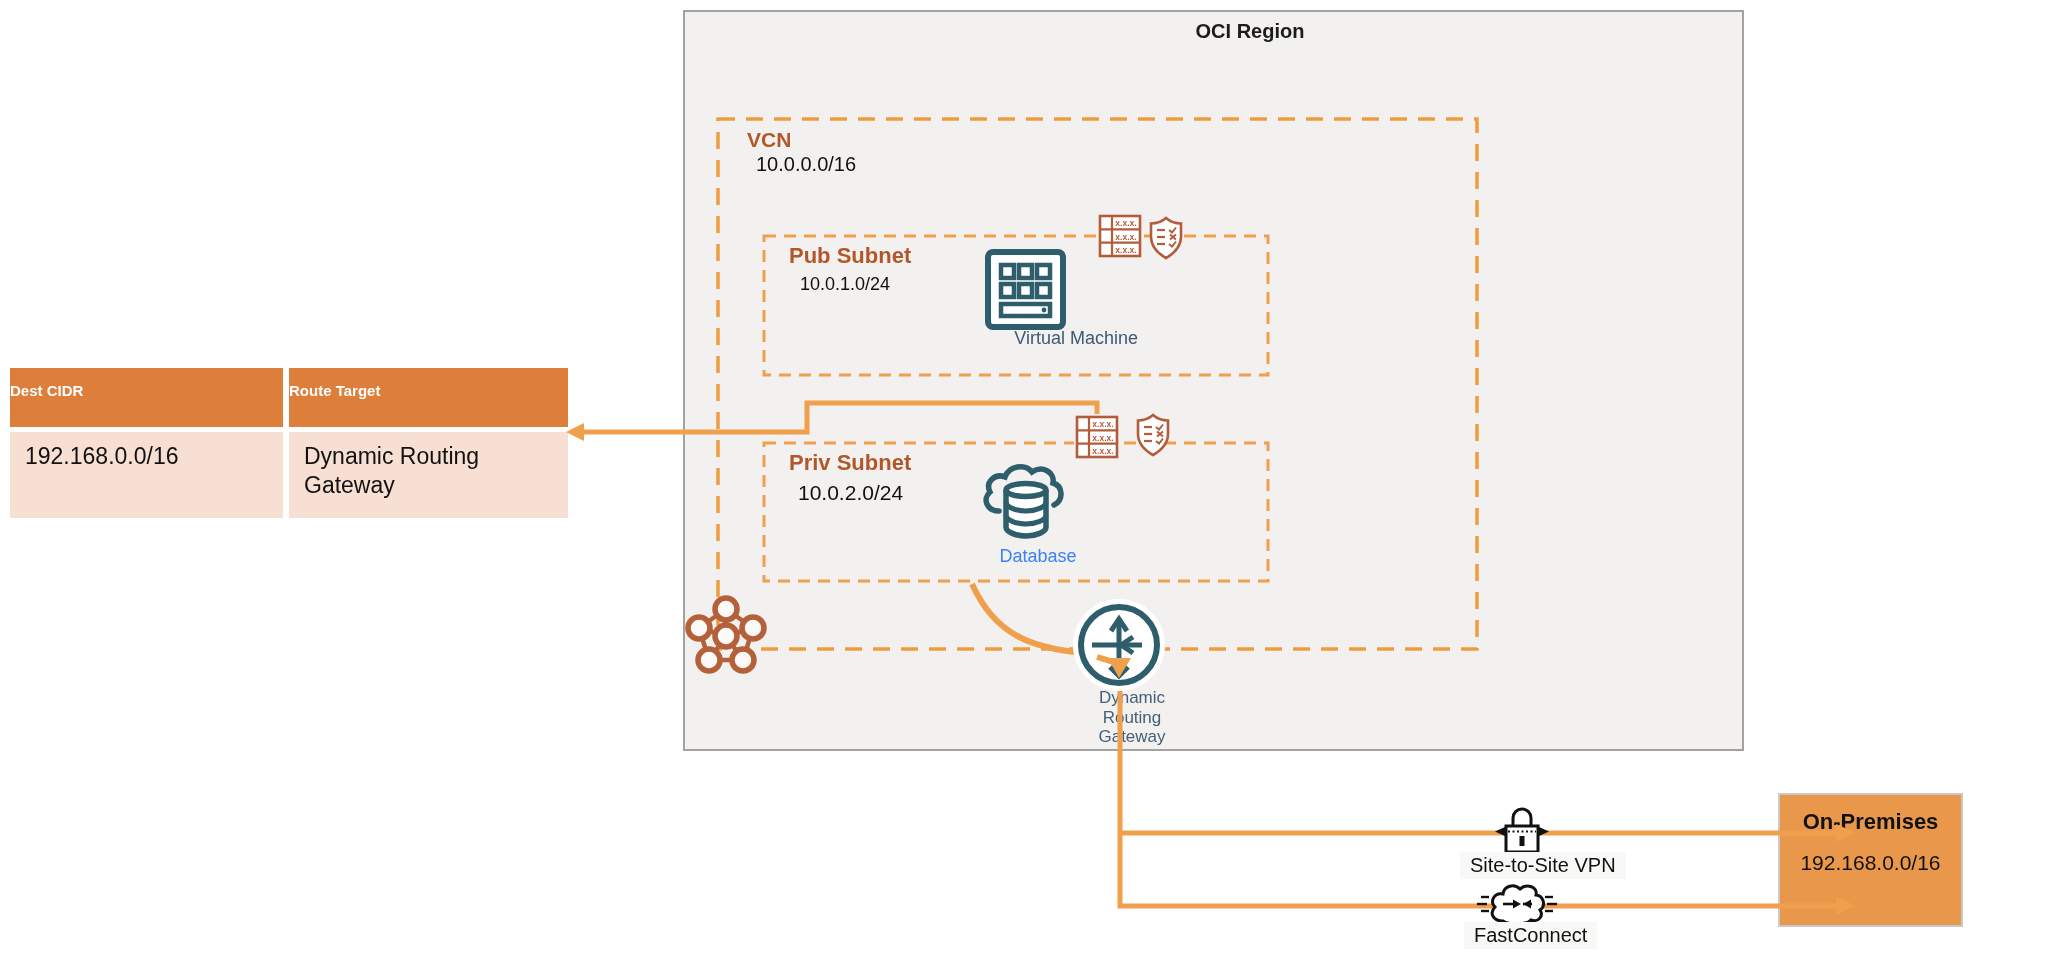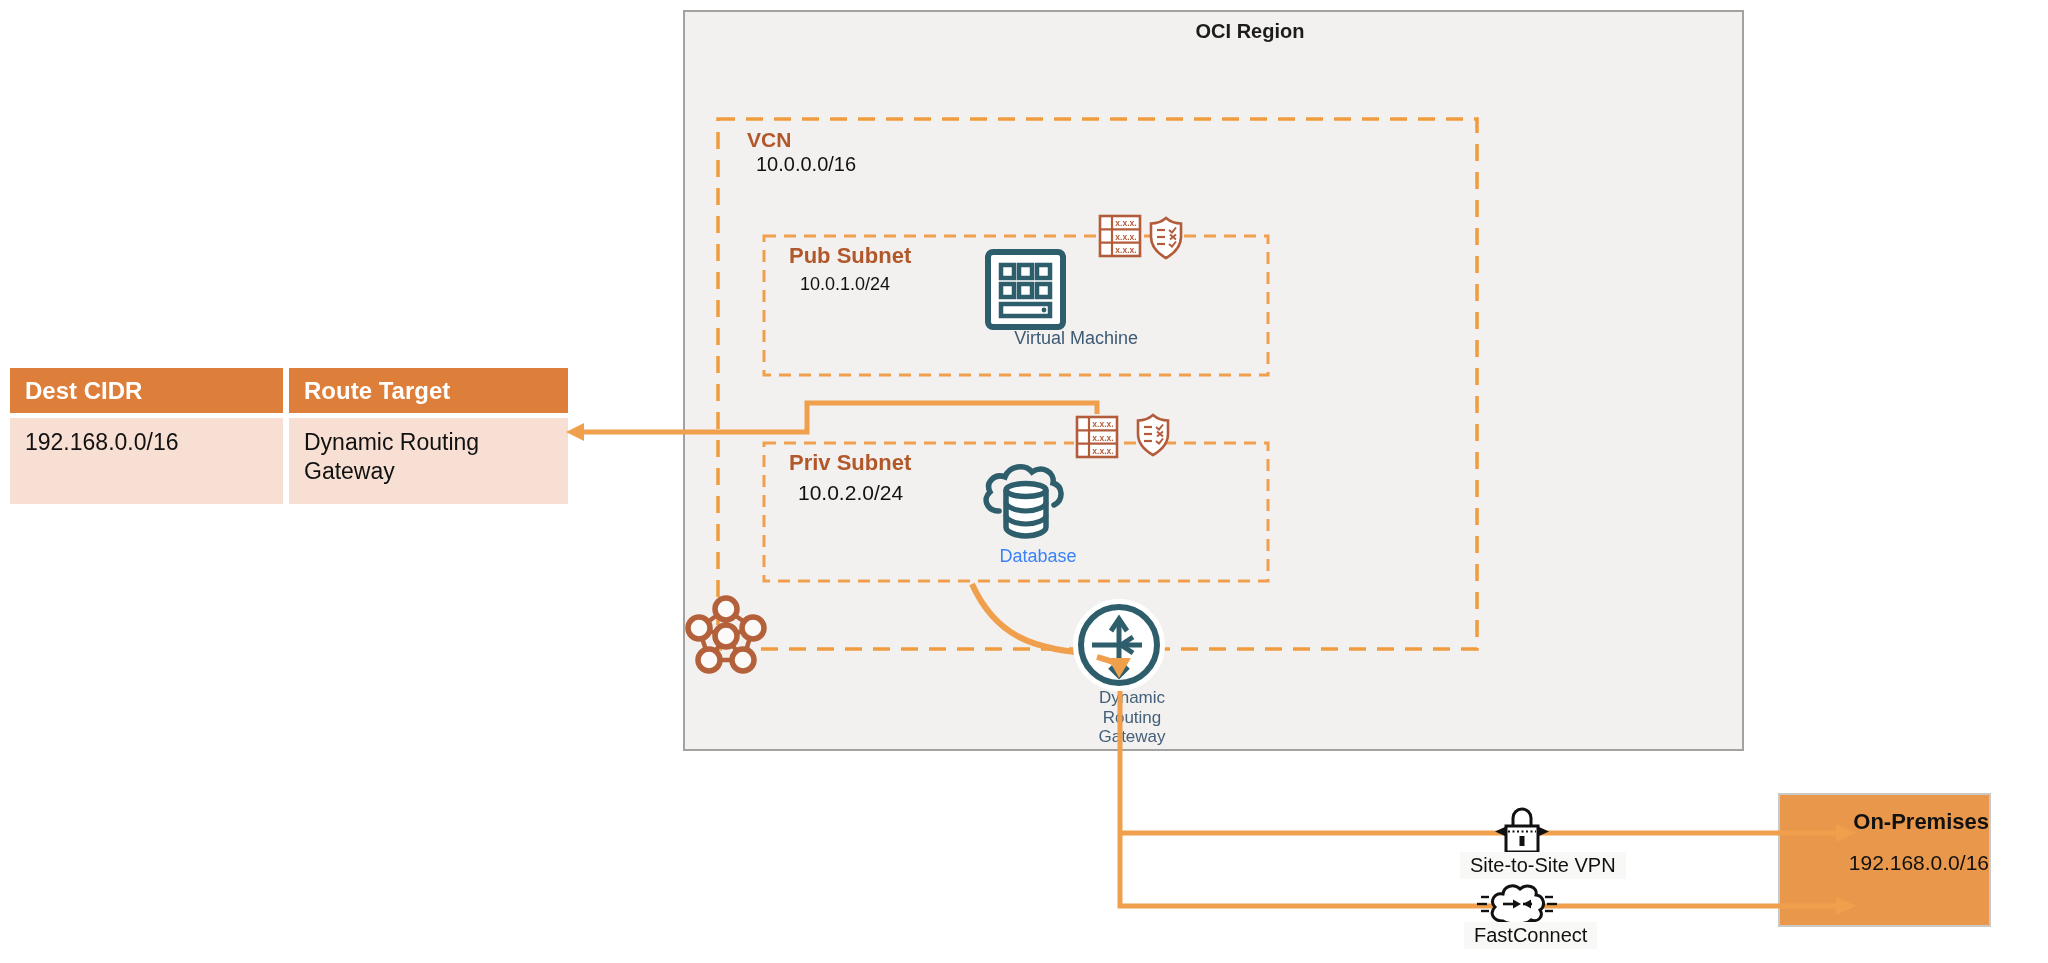--- a/index.html
+++ b/index.html
@@ -10,32 +10,32 @@
   
   .region-box{
     position:absolute;left:683px;top:10px;width:1061px;height:741px;
     background:#F2F1EF;border:2px solid #A3A2A0;box-sizing:border-box;z-index:1;
   }
   .region-title{
     position:absolute;left:683px;top:20px;width:1134px;text-align:center;
     font-size:20px;font-weight:bold;color:#1c1c1c;z-index:3;
   }
   .onprem-box{
-    position:absolute;left:1778px;top:793px;width:213px;height:134px;
+    position:absolute;left:1778px;top:793px;width:185px;height:134px;
     background:#E9984B;border:2px solid #C9C9C7;box-sizing:border-box;z-index:1;
-    text-align:right;
+    text-align:center;
   }
   .onprem-title{margin-top:14px;font-size:22px;font-weight:bold;color:#111;}
   .onprem-cidr{margin-top:16px;font-size:21px;color:#111;}
   
   .rtable{position:absolute;left:10px;top:368px;width:558px;z-index:1;}
   .rtable .row{display:flex;gap:6px;}
   .rtable .hcell{
-    background:#DD7E3B;color:#ffffff;font-weight:bold;font-size:24px;
-    height:45px;line-height:45px;padding-left:15px;box-sizing:border-box;
+    background:#DD7E3B;color:#ffffff;font-weight:bold;font-size:15px;
+    height:59px;line-height:45px;box-sizing:border-box;
   }
   .rtable .bcell{
     background:#F8DFD3;color:#111;font-size:23px;
     min-height:86px;padding:10px 30px 10px 15px;box-sizing:border-box;line-height:1.25;
   }
   .rtable .body{margin-top:5px;}
   .c1{width:273px;flex:none;}
   .c2{width:279px;flex:none;}
   
   .overlay{position:absolute;left:0;top:0;z-index:2;pointer-events:none;}

